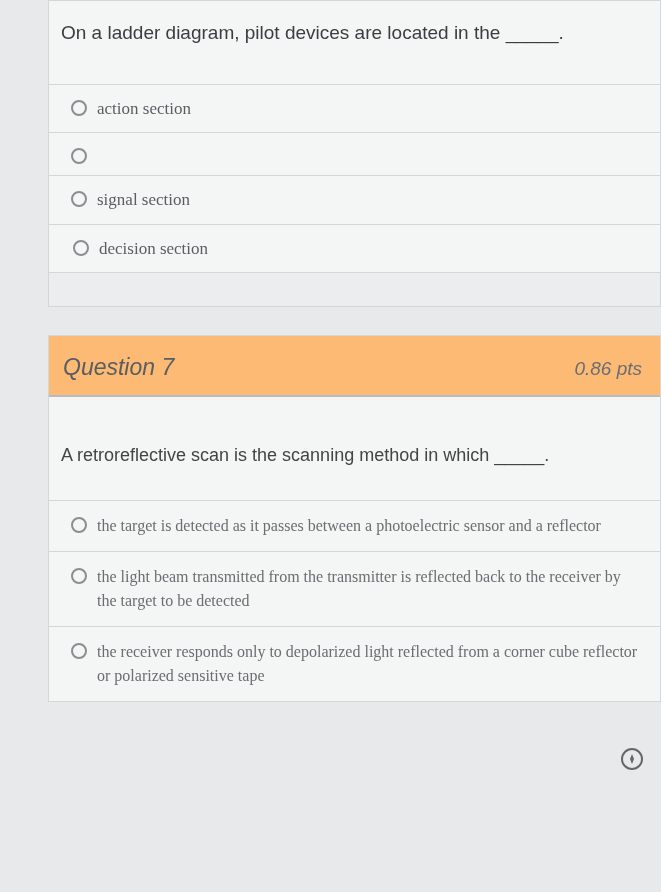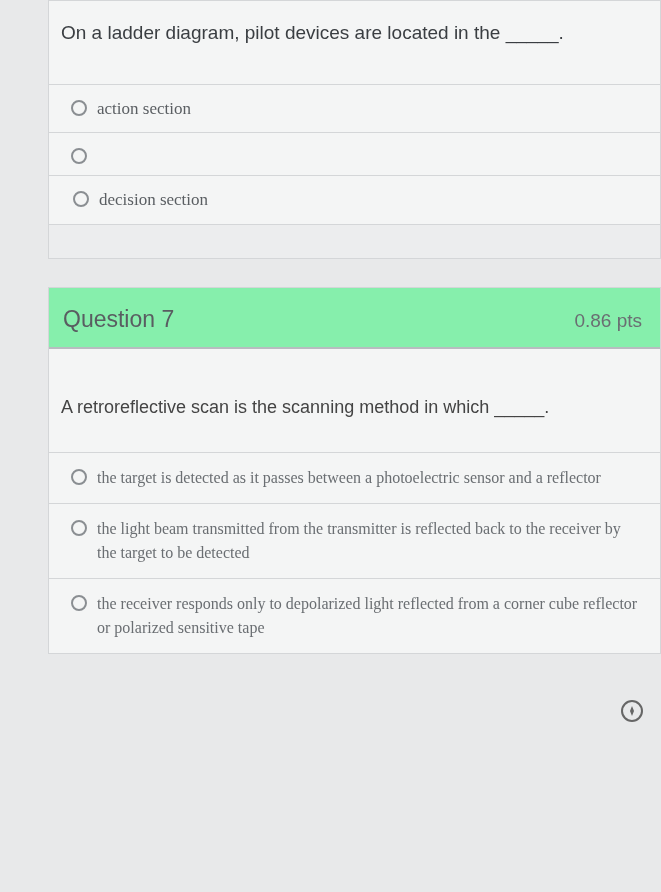--- a/index.html
+++ b/index.html
@@ -64,21 +64,22 @@
       height: 34px;
       background: #ecedee;
       border-top: 1px solid #d4d6d8;
     }
     .question-header {
       display: flex;
       justify-content: space-between;
       align-items: baseline;
       padding: 18px 18px 14px 14px;
       border-bottom: 2px solid #b8bcc0;
-      background: #86efac;
+      background: #fdba74;
+      font-style: italic;
     }
     .question-title {
       font-size: 23px;
       color: #595d61;
       font-weight: 400;
     }
     .question-pts {
       font-size: 19px;
       color: #6a6e72;
     }
@@ -127,20 +128,24 @@
   <div class="options">
     <label class="option">
       <span class="radio"></span>
       <span class="option-text">action section</span>
     </label>
     <label class="option">
       <span class="radio"></span>
     </label>
     <label class="option">
       <span class="radio"></span>
+      <span class="option-text">signal section</span>
+    </label>
+    <label class="option">
+      <span class="radio"></span>
       <span class="option-text">decision section</span>
     </label>
   </div>
   <div class="q1-footer"></div>
 </div>
 
 <div class="question-block q2">
   <div class="question-header">
     <div class="question-title">Question 7</div>
     <div class="question-pts">0.86 pts</div>

